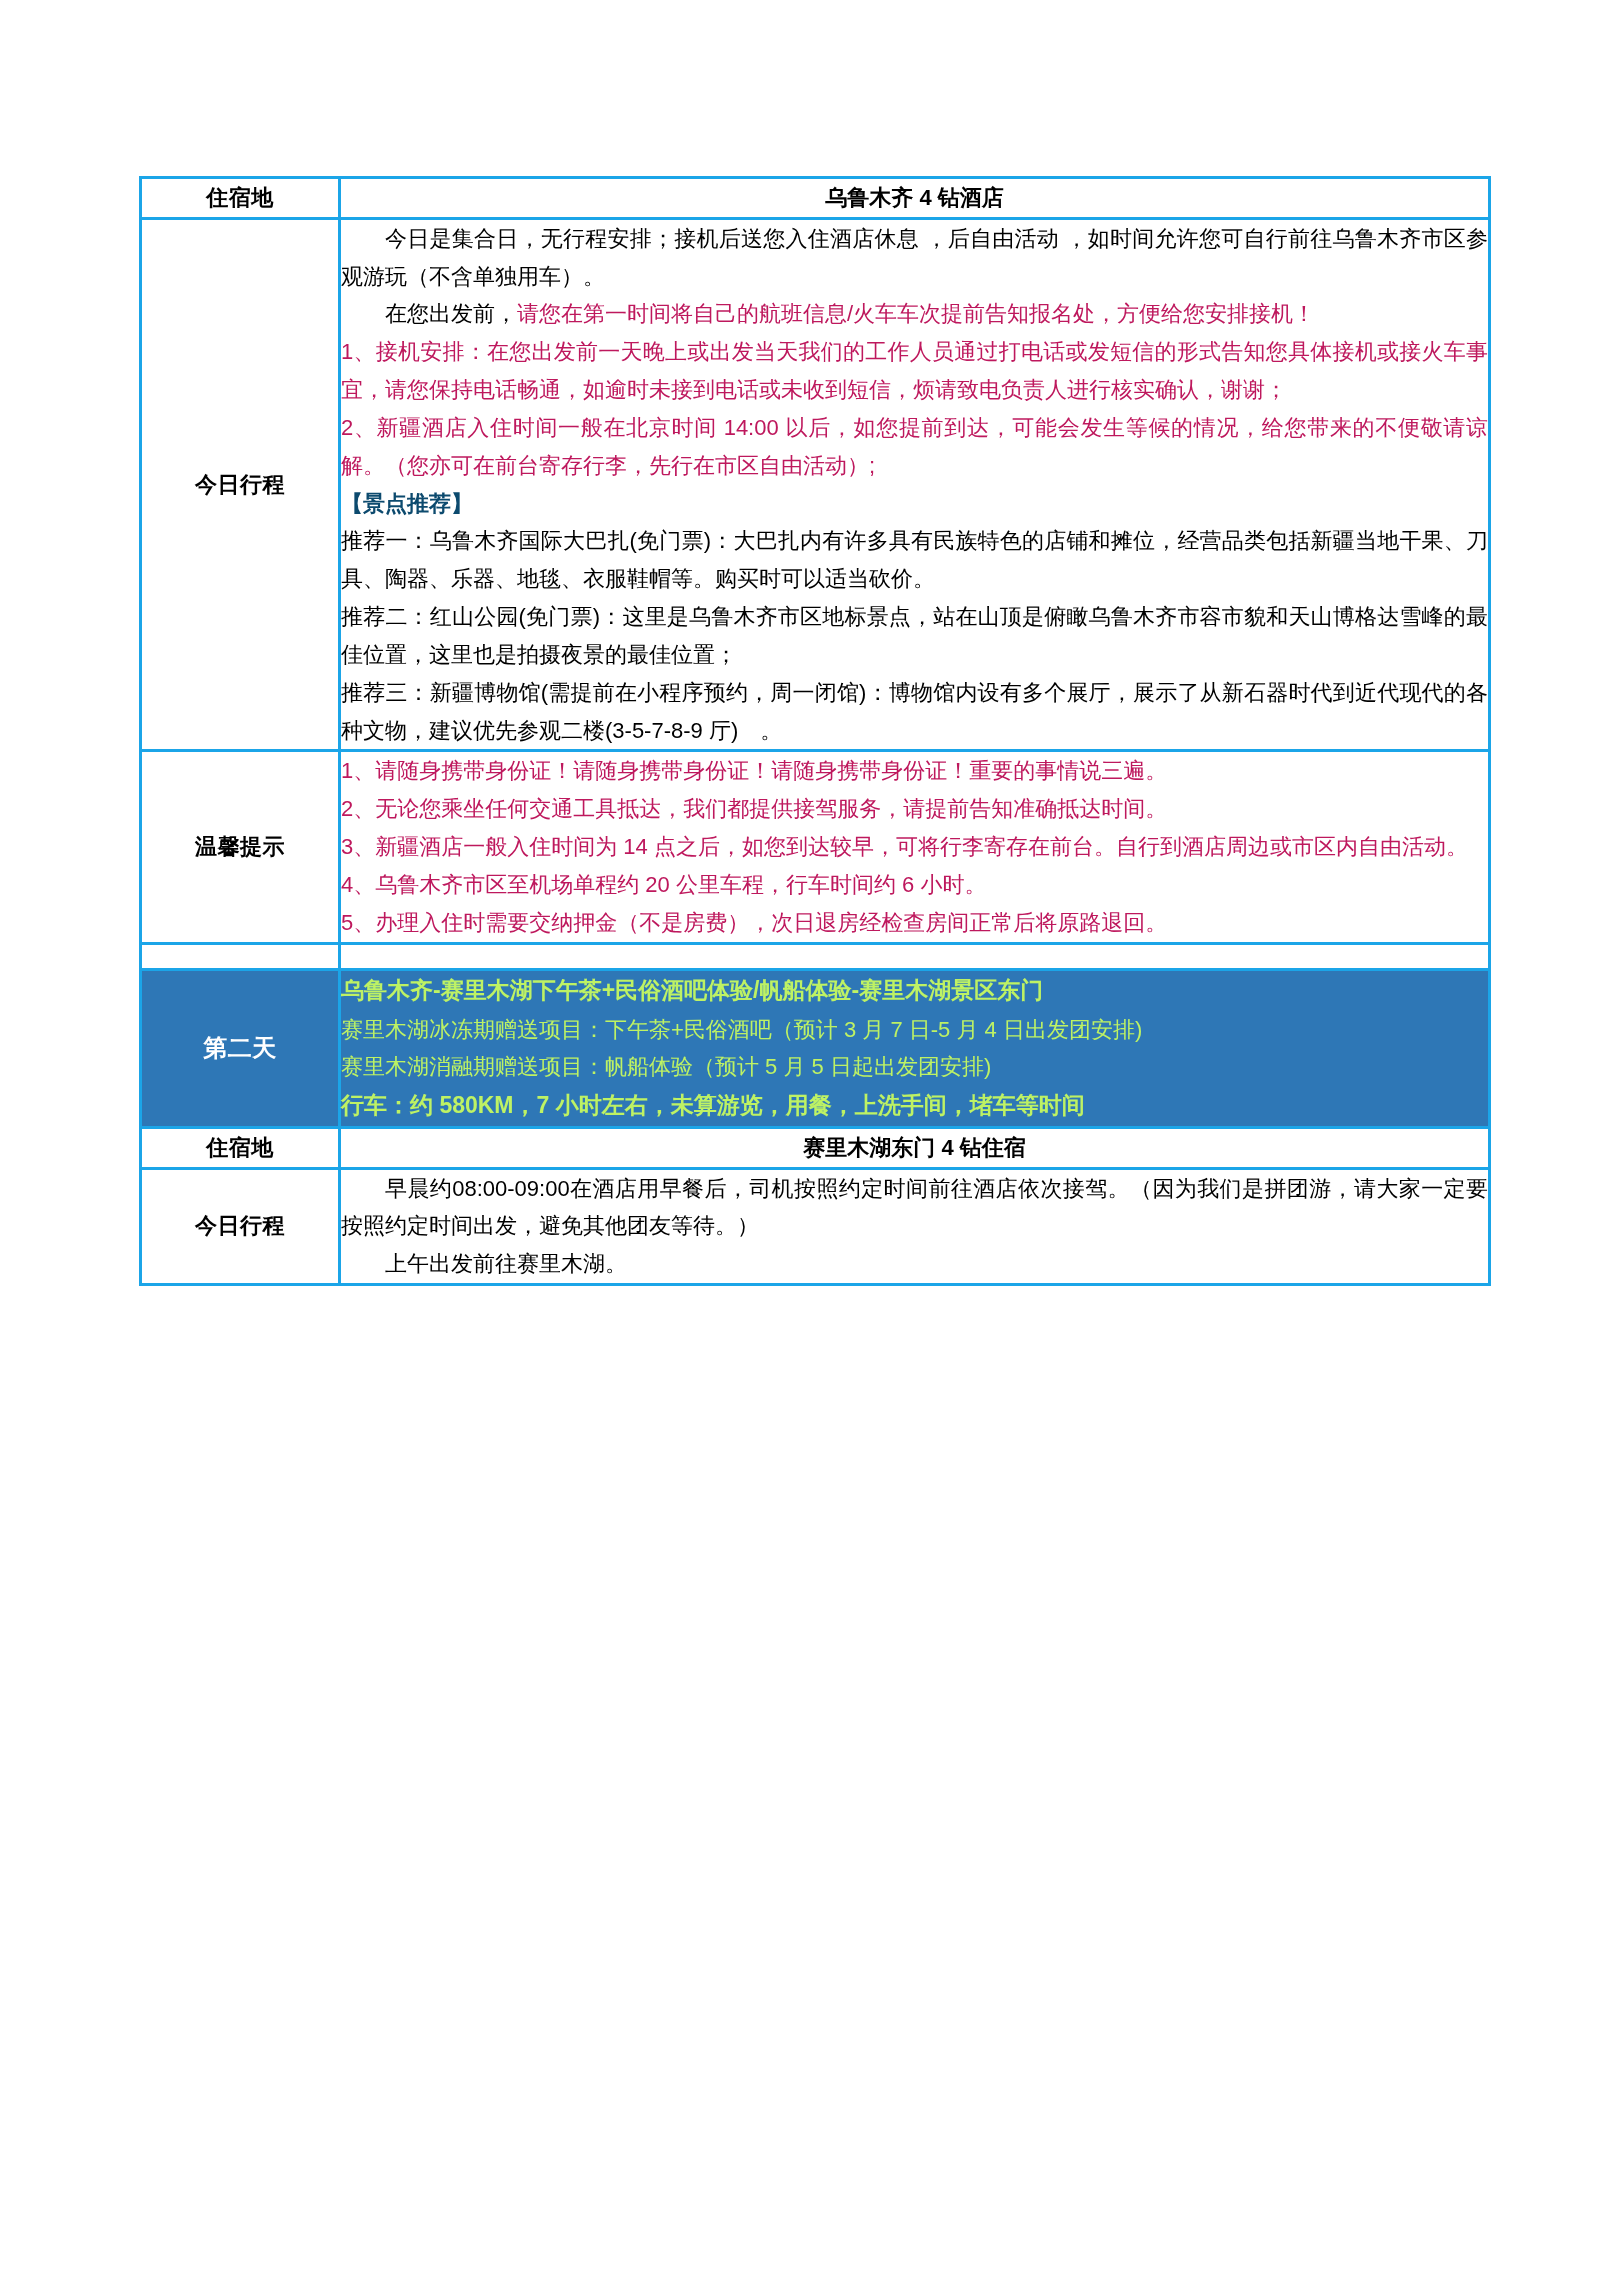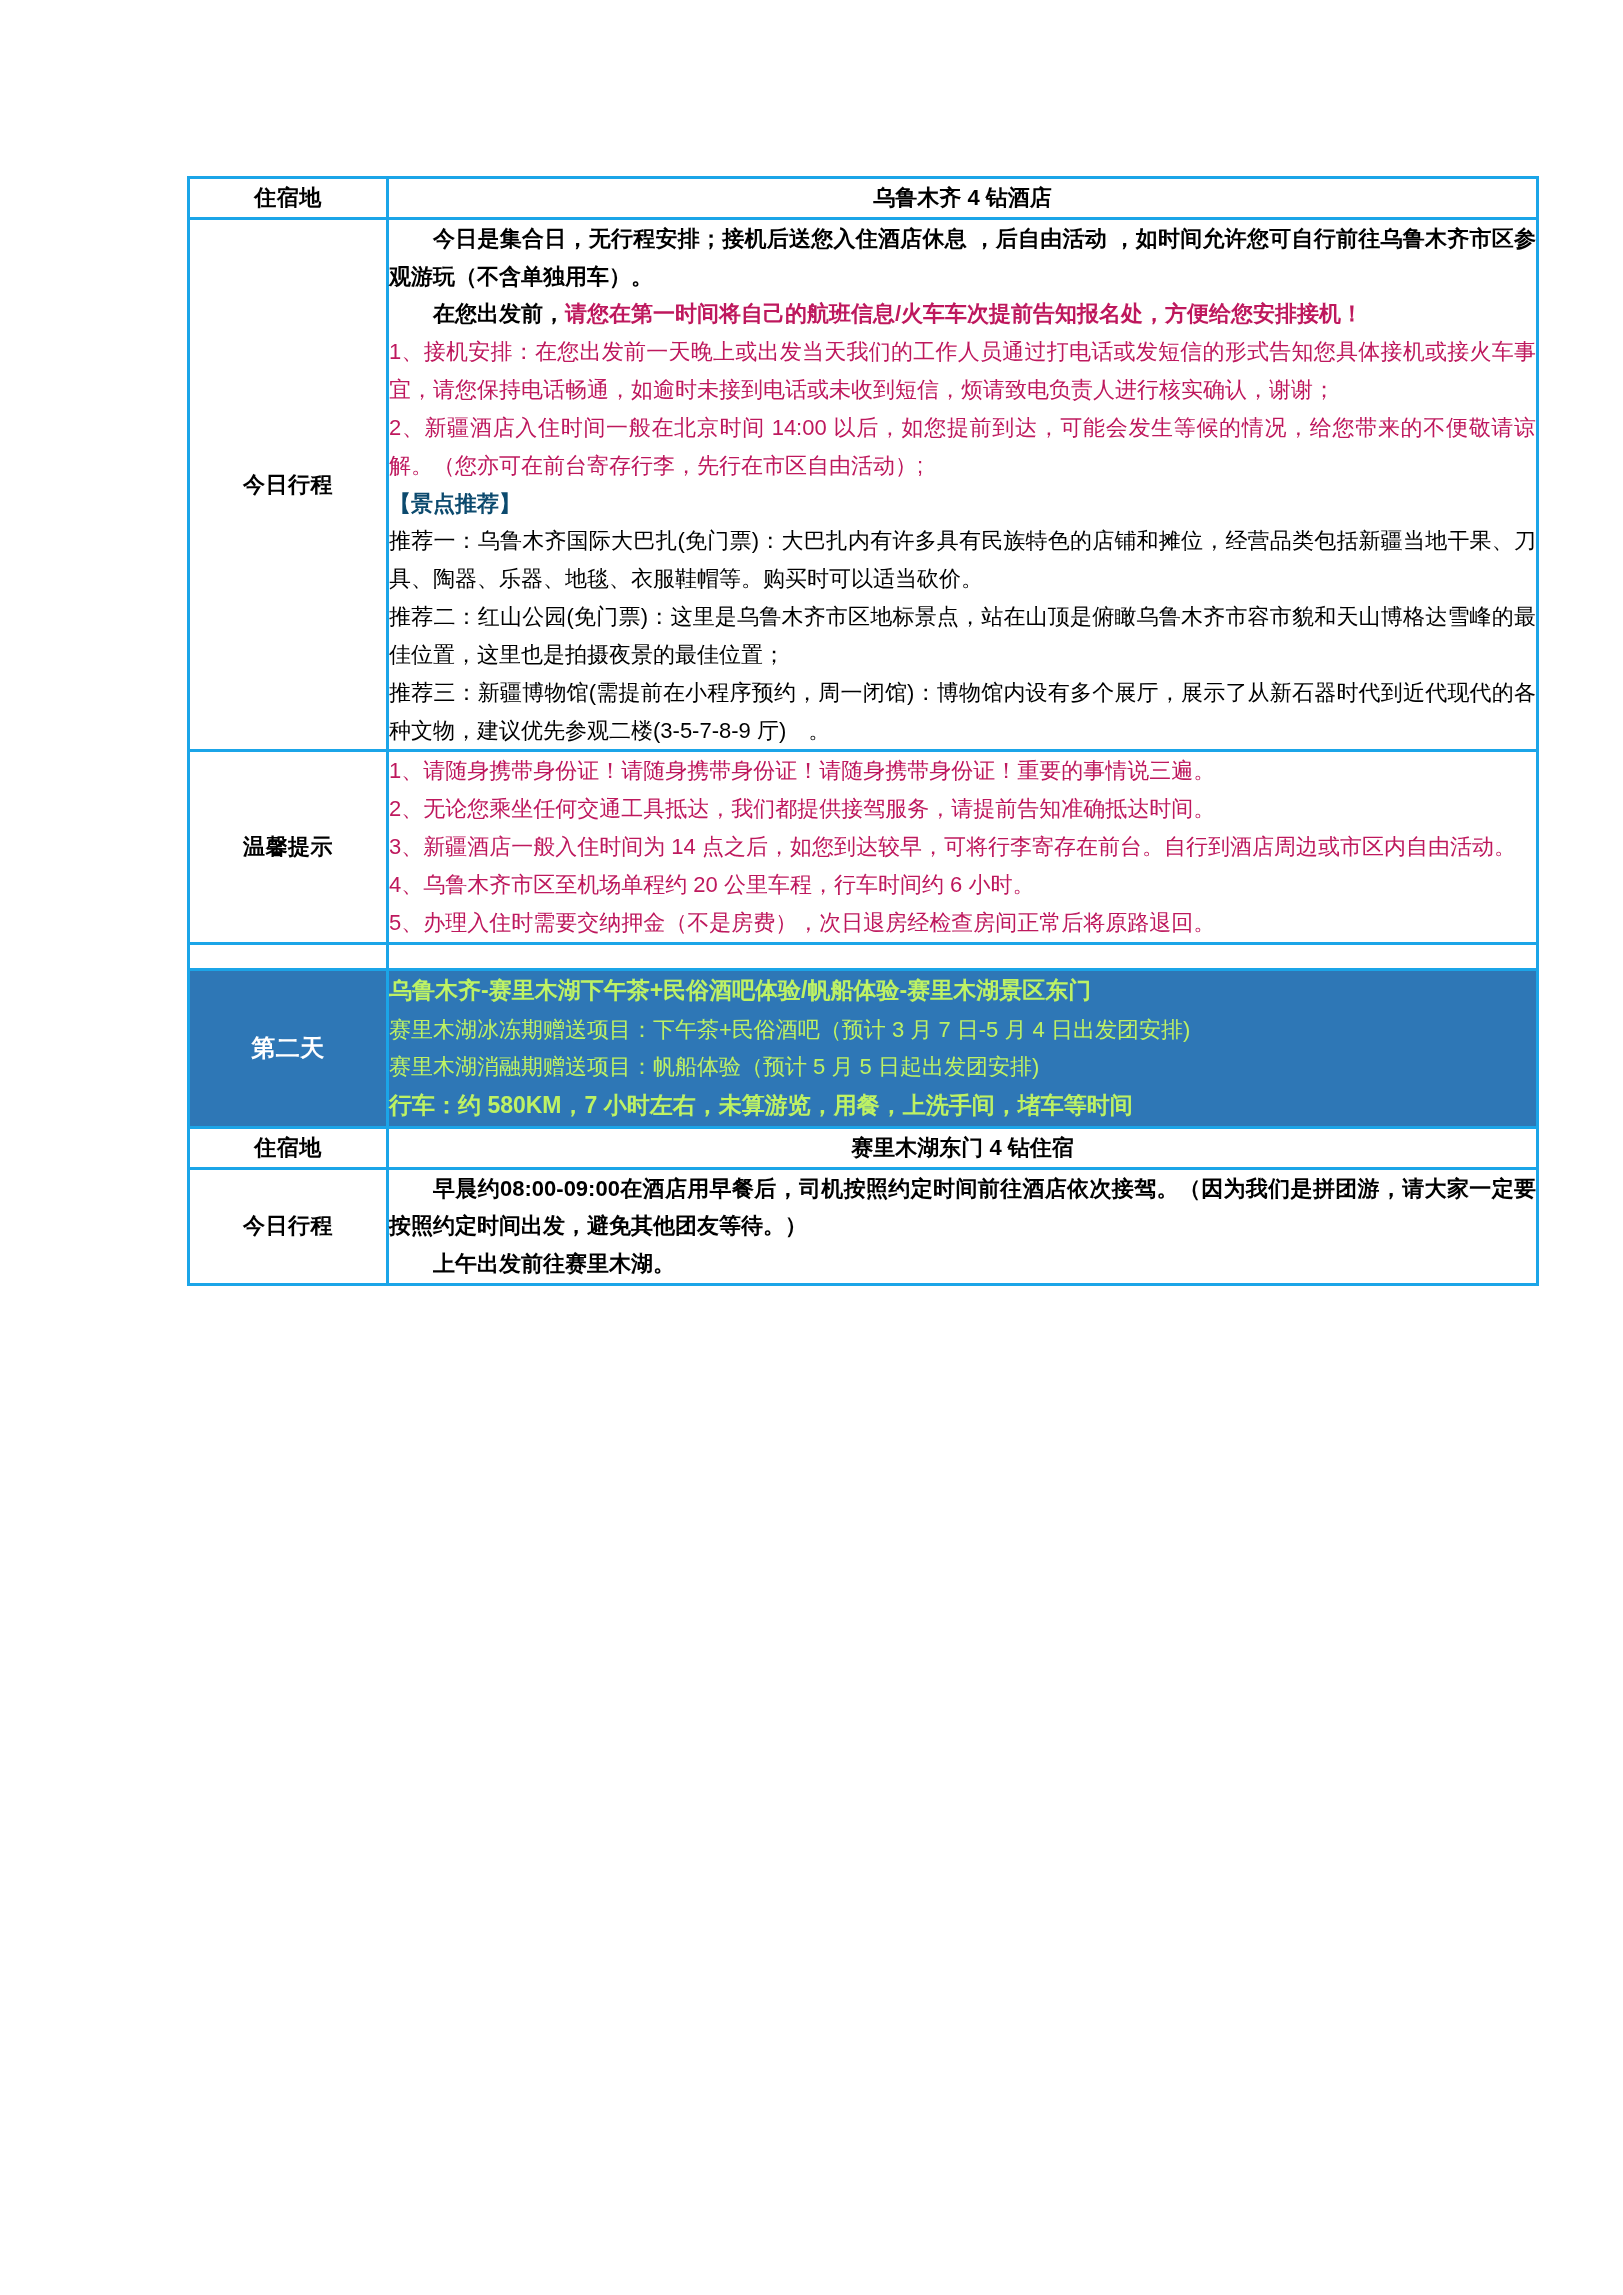--- a/index.html
+++ b/index.html
@@ -23,21 +23,20 @@
   .doc {
     position: absolute;
     left: 139px;
     top: 176px;
     width: 1350px;
   }
   table.itin {
     border-collapse: collapse;
     table-layout: fixed;
     width: 1350px;
-    margin-left: 48px;
   }
   table.itin td {
     border: 3.6px solid #1ba5e8;
     vertical-align: middle;
     padding: 0;
     background: #ffffff;
   }
   col.lbl { width: 199px; }
   col.val { width: 1150px; }
 
@@ -61,21 +60,21 @@
   .tight { padding-top: 9.2px; padding-bottom: 9.2px; text-align: center; }
 
   p.ln {
     margin: 0;
     padding: 0;
     font-size: 22px;
     line-height: 1.72;
     text-align: justify;
     text-justify: inter-ideograph;
   }
-  p.ind { text-indent: 2em; font-weight: bold; }
+  p.ind { text-indent: 2em; }
   .red { color: #be185d; }
   .blue-hd {
     color: #0c4a6e;
     font-weight: bold;
   }
 
   
   tr.dayrow td {
     background: #2e77b6;
     border-color: #1ba5e8;

